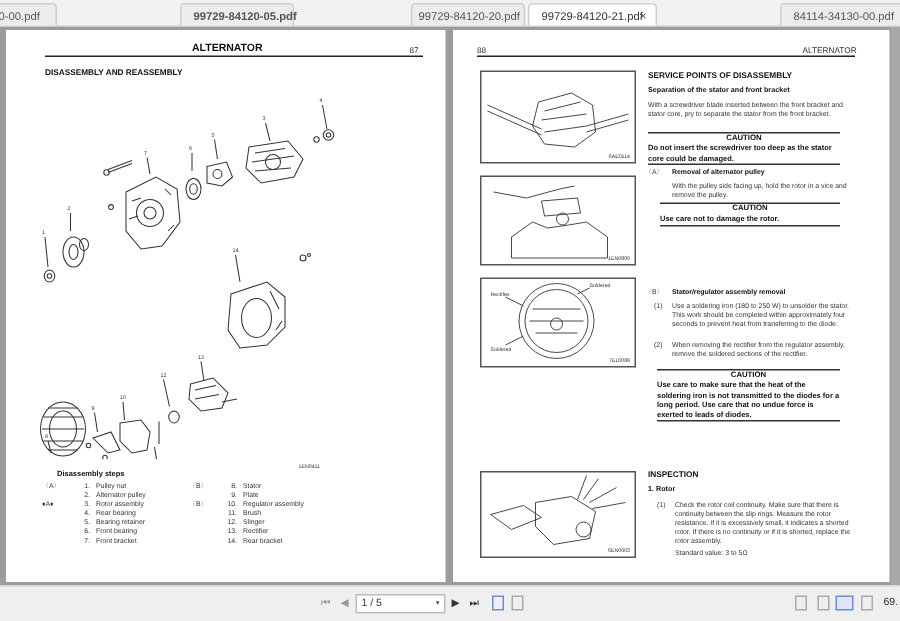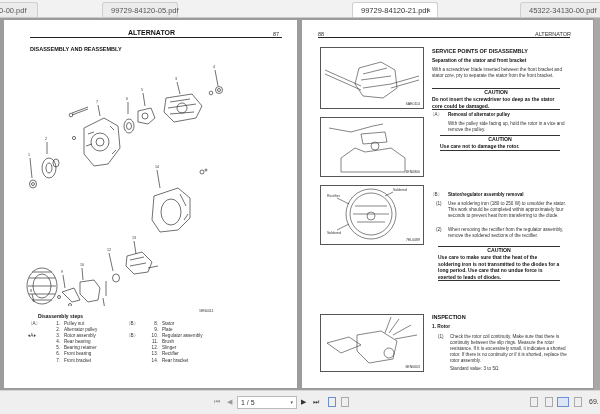--- a/index.html
+++ b/index.html
@@ -46,26 +46,27 @@
   .viewicon { position: absolute; top: 6px; width: 8px; height: 10px; border: 1px solid #aaa; }
   .viewicon.on { border-color: #6b8fd0; background: #dce6f6; }
 </style>
 </head>
 <body>
 
 <div class="app">
 
   <div class="tabbar">
     <div class="tab" style="left:-10px;width:48px;"><span>0-00.pdf</span></div>
-    <div class="tab" style="left:102px;width:76px;"><span>99729-84120-05.pdf</span></div>
+    <div class="tab" style="left:120px;width:76px;font-weight:bold;"><span>99729-84120-05.pdf</span></div>
+    <div class="tab" style="left:274px;width:76px;padding-left:4px;"><span>99729-84120-20.pdf</span></div>
     <div class="tab active" style="left:352px;width:86px;">
       <span>99729-84120-21.pdf</span>
       <span class="close">×</span>
     </div>
-    <div class="tab" style="left:520px;width:90px;"><span>45322-34130-00.pdf</span></div>
+    <div class="tab" style="left:520px;width:90px;"><span>84114-34130-00.pdf</span></div>
   </div>
 
   <div class="viewer">
 
     <div class="page left">
       <div class="hdr" style="left:124px;top:9px;">ALTERNATOR</div>
       <div class="pgnum" style="left:269px;top:11px;">87</div>
       <div class="hdr-rule" style="left:26px;top:17px;width:252px;"></div>
       <div class="section-title" style="left:26px;top:26px;">DISASSEMBLY AND REASSEMBLY</div>
 

